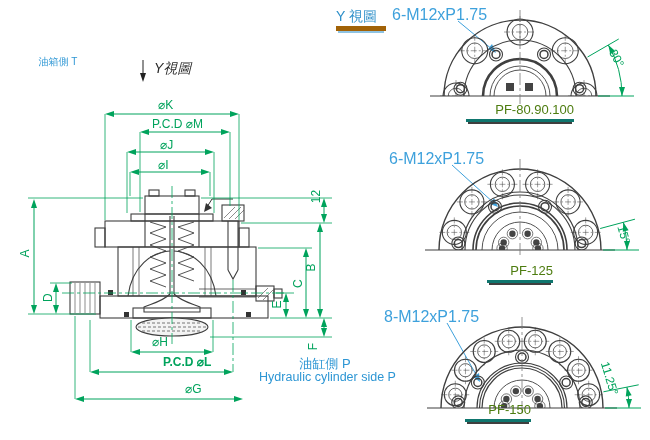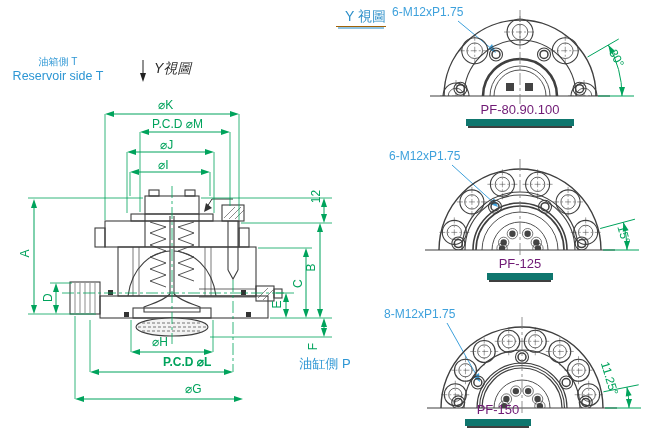--- a/index.html
+++ b/index.html
@@ -1,28 +1,28 @@
 <!DOCTYPE html>
 <html><head>
 <meta charset="utf-8">
 <style>
   html,body{margin:0;padding:0;background:#fff;}
   #canvas{position:relative;width:650px;height:440px;background:#ffffff;overflow:hidden;
           font-family:"Liberation Sans", sans-serif;}
   #art{position:absolute;left:0;top:0;}
   .lbl{position:absolute;white-space:nowrap;line-height:1.1;}
   .blue{color:#2d96d4;font-size:12.5px;}
-  .bluec{color:#3ea1dc;font-size:12px;}
+  .bluec{color:#3ea1dc;font-size:16px;}
   .green{color:#00a35c;font-size:12px;}
   .dark{color:#2a2a2a;font-size:14px;font-style:italic;}
-  .pf{color:#701a75;font-size:13px;text-align:center;border-bottom:7px solid #0f766e;
+  .pf{color:#4d7c0f;font-size:13px;text-align:right;border-bottom:3px solid #0f766e;
       padding-bottom:2px;box-shadow:0 4px 0 -2px #3f3f3f;}
   .ctr{text-align:center;}
   .rot{transform:rotate(-90deg);transform-origin:center;}
-  .heading{color:#2d8fc9;font-size:14px;text-align:right;border-bottom:1px solid #a16207;
+  .heading{color:#2d8fc9;font-size:14px;text-align:left;border-bottom:5px solid #a16207;
            padding-bottom:2px;box-shadow:0 4px 0 -2px #8fc3e2;}
 </style>
 </head>
 <body>
 
 <div id="canvas">
 
   <svg id="art" width="650" height="440">
 
     <g stroke="#3f3f3f" fill="none" stroke-width="1.1">
@@ -375,25 +375,25 @@
             <line x1="605" y1="408" x2="641" y2="408"></line>
             <path d="M626.9440250031456 387.12533554427426 A107 107 0 0 1 629 408"></path>
             <polygon points="626.9440250031456,387.12533554427426 631.6421937425005,395.36713210185496 625.757482060081,396.5376740339517" fill="#00a35c" stroke="none"></polygon>
             <polygon points="629,408 626,399 632,399" fill="#00a35c" stroke="none"></polygon>
           </g>
         </g>
       </g>
   </svg>
 
   <div class="lbl blue ctr" style="left:8px;top:56px;width:100px;font-size:10px;">油箱側 T</div>
-  <div class="lbl blue ctr" style="left:2px;top:70px;width:112px;">Reservoir side T</div>
   <div class="lbl dark" style="left:154px;top:61px;">Y視圖</div>
   <div class="lbl heading" style="left:336px;top:9px;width:50px;">Y 視圖</div>
 
   <div class="lbl blue ctr" style="left:270px;top:357px;width:110px;font-size:13px;text-align:center;">油缸側 P</div>
+  <div class="lbl blue ctr" style="left:250px;top:371px;width:155px;">Hydraulic cylinder side P</div>
 
   <div class="lbl green" style="left:158px;top:99px;">⌀K</div>
   <div class="lbl green" style="left:152px;top:118px;">P.C.D ⌀M</div>
   <div class="lbl green" style="left:160px;top:139px;">⌀J</div>
   <div class="lbl green" style="left:158px;top:159px;">⌀I</div>
 
   <div class="lbl green" style="left:152px;top:336px;">⌀H</div>
   <div class="lbl green" style="left:163px;top:356px;font-weight:bold;">P.C.D ⌀L</div>
   <div class="lbl green" style="left:185px;top:383px;">⌀G</div>
 
@@ -407,15 +407,15 @@
 
   <div class="lbl bluec" style="left:392px;top:6px;">6-M12xP1.75</div>
   <div class="lbl bluec" style="left:389px;top:150px;">6-M12xP1.75</div>
   <div class="lbl bluec" style="left:384px;top:308px;">8-M12xP1.75</div>
 
   <div class="lbl green" style="left:607px;top:52px;transform:rotate(62deg);transform-origin:center;">30°</div>
   <div class="lbl green" style="left:614px;top:228px;transform:rotate(74deg);transform-origin:center;">15°</div>
   <div class="lbl green" style="left:592px;top:372px;transform:rotate(73deg);transform-origin:center;">11.25°</div>
 
   <div class="lbl pf" style="left:466px;top:103px;width:108px;">PF-80.90.100</div>
-  <div class="lbl pf" style="left:487px;top:257px;width:66px;">PF-125</div>
+  <div class="lbl pf" style="left:487px;top:264px;width:66px;">PF-125</div>
   <div class="lbl pf" style="left:465px;top:403px;width:66px;">PF-150</div>
 </div>
 
 </body></html>

